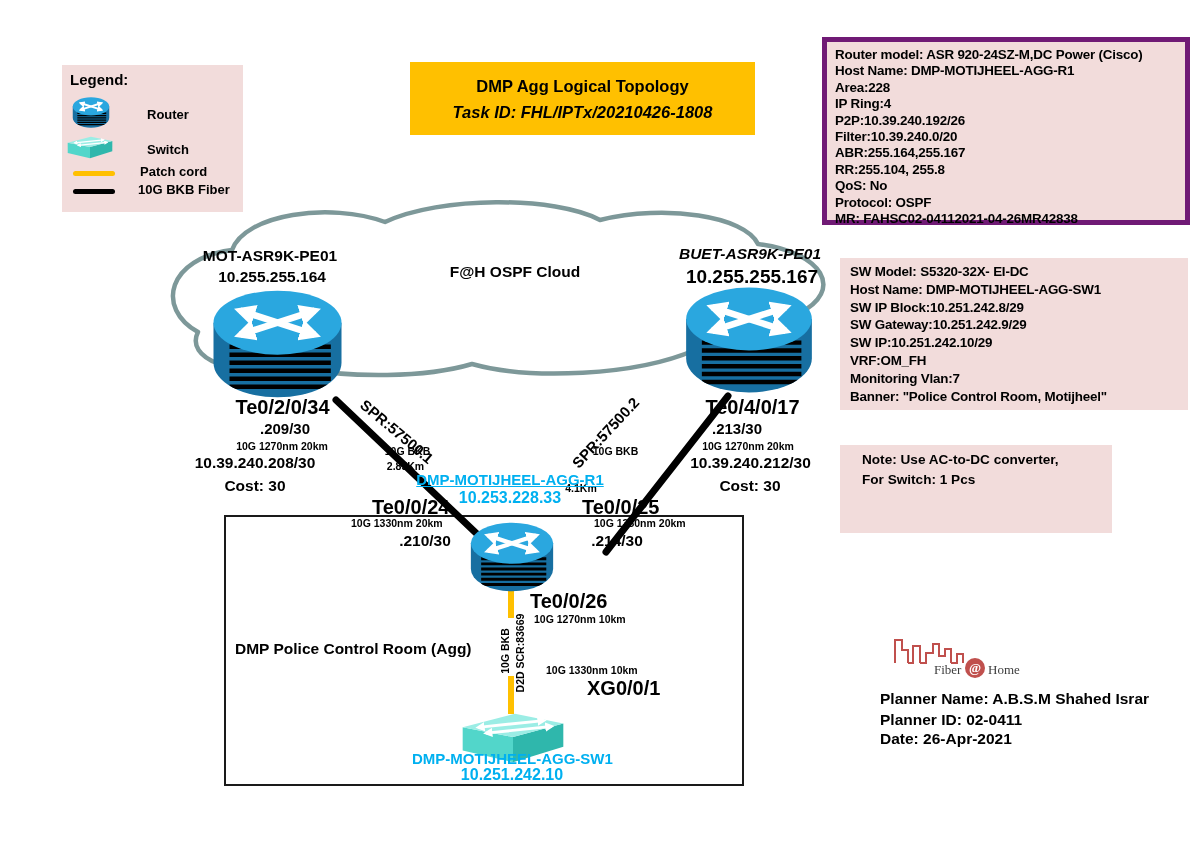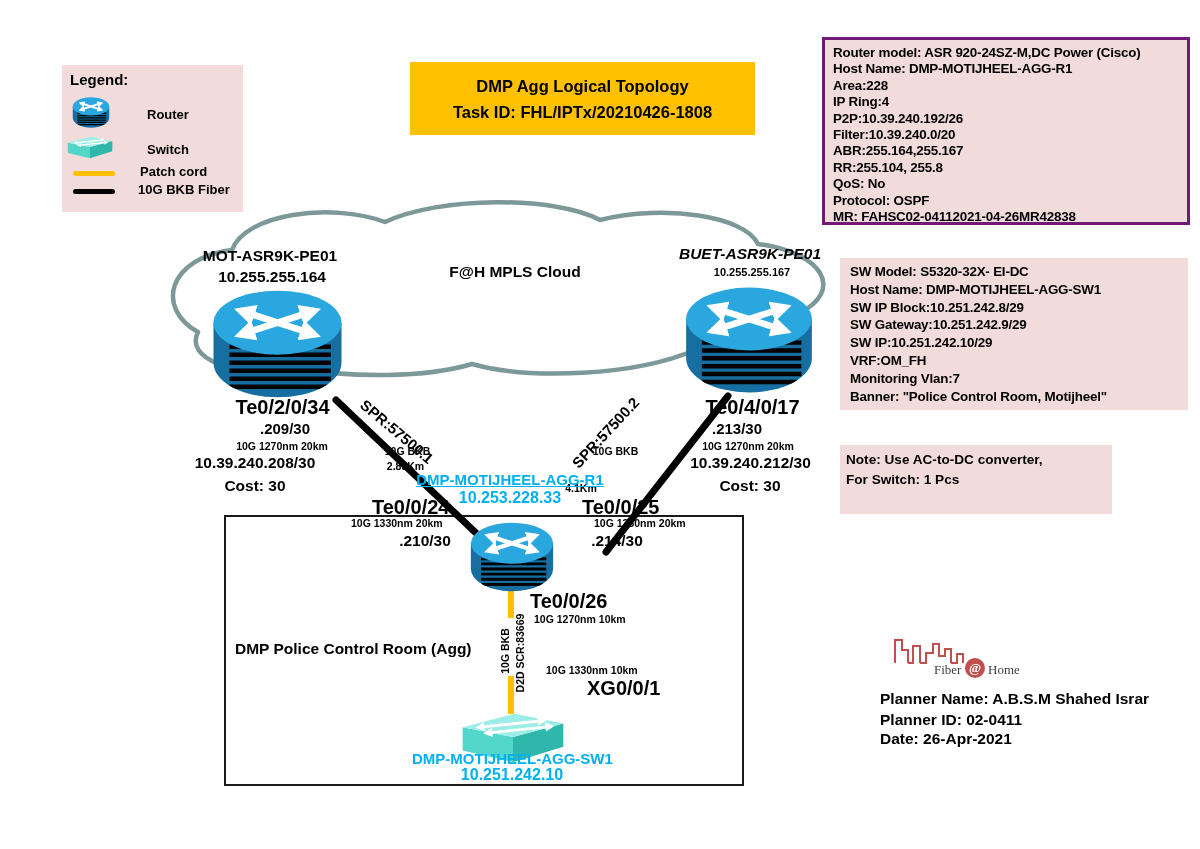--- a/index.html
+++ b/index.html
@@ -95,24 +95,24 @@
       </svg>
     <div class="lbl" style="left:85px;top:77px;font-size:13px;">Switch</div>
     <div class="abs" style="left:11px;top:106px;width:42px;height:5px;background:#FFC000;border-radius:3px;"></div>
     <div class="lbl" style="left:78px;top:99px;font-size:13px;">Patch cord</div>
     <div class="abs" style="left:11px;top:124px;width:42px;height:5px;background:#000;border-radius:3px;"></div>
     <div class="lbl" style="left:76px;top:117px;font-size:13px;">10G BKB Fiber</div>
   </div>
 
   <div class="abs box" style="left:410px;top:62px;width:345px;height:73px;background:#FFC000;text-align:center;padding-top:11px;box-sizing:border-box;">
     <div style="font-size:16.5px;line-height:26px;">DMP Agg Logical Topology</div>
-    <div style="font-size:16.5px;line-height:26px;">Task ID: FHL/IPTx/20210426-1808</div>
-  </div>
-
-  <div class="abs pink box" style="left:822px;top:37px;width:368px;height:188px;border:3px solid #701a75;box-sizing:border-box;padding:5px 8px;">
+    <div style="font-size:16.5px;line-height:26px;font-style:italic;">Task ID: FHL/IPTx/20210426-1808</div>
+  </div>
+
+  <div class="abs pink box" style="left:822px;top:37px;width:368px;height:188px;border:5px solid #701a75;box-sizing:border-box;padding:5px 8px;">
     <div class="infoline">Router model: ASR 920-24SZ-M,DC Power (Cisco)</div>
     <div class="infoline">Host Name: DMP-MOTIJHEEL-AGG-R1</div>
     <div class="infoline">Area:228</div>
     <div class="infoline">IP Ring:4</div>
     <div class="infoline">P2P:10.39.240.192/26</div>
     <div class="infoline">Filter:10.39.240.0/20</div>
     <div class="infoline">ABR:255.164,255.167</div>
     <div class="infoline">RR:255.104, 255.8</div>
     <div class="infoline">QoS: No</div>
     <div class="infoline">Protocol: OSPF</div>
@@ -123,35 +123,35 @@
     <div class="swline">SW Model: S5320-32X- EI-DC</div>
     <div class="swline">Host Name: DMP-MOTIJHEEL-AGG-SW1</div>
     <div class="swline">SW IP Block:10.251.242.8/29</div>
     <div class="swline">SW Gateway:10.251.242.9/29</div>
     <div class="swline">SW IP:10.251.242.10/29</div>
     <div class="swline">VRF:OM_FH</div>
     <div class="swline">Monitoring Vlan:7</div>
     <div class="swline">Banner: "Police Control Room, Motijheel"</div>
   </div>
 
-  <div class="abs pink box" style="left:840px;top:445px;width:272px;height:69px;box-sizing:border-box;padding:5px 6px;">
+  <div class="abs pink box" style="left:840px;top:445px;width:272px;height:88px;box-sizing:border-box;padding:5px 22px;">
     <div class="noteline">Note: Use AC-to-DC converter,</div>
     <div class="noteline">For Switch: 1 Pcs</div>
   </div>
 
-  <div class="lbl c" style="left:430px;top:263px;width:170px;font-size:15.5px;">F@H MPLS Cloud</div>
+  <div class="lbl c" style="left:430px;top:263px;width:170px;font-size:15.5px;">F@H OSPF Cloud</div>
 
   <div class="lbl c" style="left:170px;top:247px;width:200px;font-size:15.5px;">MOT-ASR9K-PE01</div>
   <div class="lbl c" style="left:172px;top:268px;width:200px;font-size:15.5px;">10.255.255.164</div>
   <svg class="abs icon" style="left:210px;top:288px;" width="135" height="112">
       <use href="#sym-router"></use>
     </svg>
 
   <div class="lbl c" style="left:650px;top:245px;width:200px;font-size:15.5px;font-style:italic;">BUET-ASR9K-PE01</div>
-  <div class="lbl c" style="left:652px;top:266px;width:200px;font-size:11px;">10.255.255.167</div>
+  <div class="lbl c" style="left:652px;top:266px;width:200px;font-size:19px;">10.255.255.167</div>
   <svg class="abs icon" style="left:683px;top:285px;" width="132" height="110">
       <use href="#sym-router"></use>
     </svg>
 
   <div class="lbl c port" style="left:230px;top:396px;width:105px;">Te0/2/0/34</div>
   <div class="lbl c mid" style="left:240px;top:420px;width:90px;">.209/30</div>
   <div class="lbl c small" style="left:222px;top:440px;width:120px;">10G 1270nm 20km</div>
   <div class="lbl c" style="left:190px;top:454px;width:130px;font-size:15.5px;">10.39.240.208/30</div>
   <div class="lbl c" style="left:205px;top:477px;width:100px;font-size:15.5px;">Cost: 30</div>
   <div class="lbl" style="left:368px;top:396px;font-size:15px;transform:rotate(40deg);transform-origin:left top;">SPR:57500.1</div>

